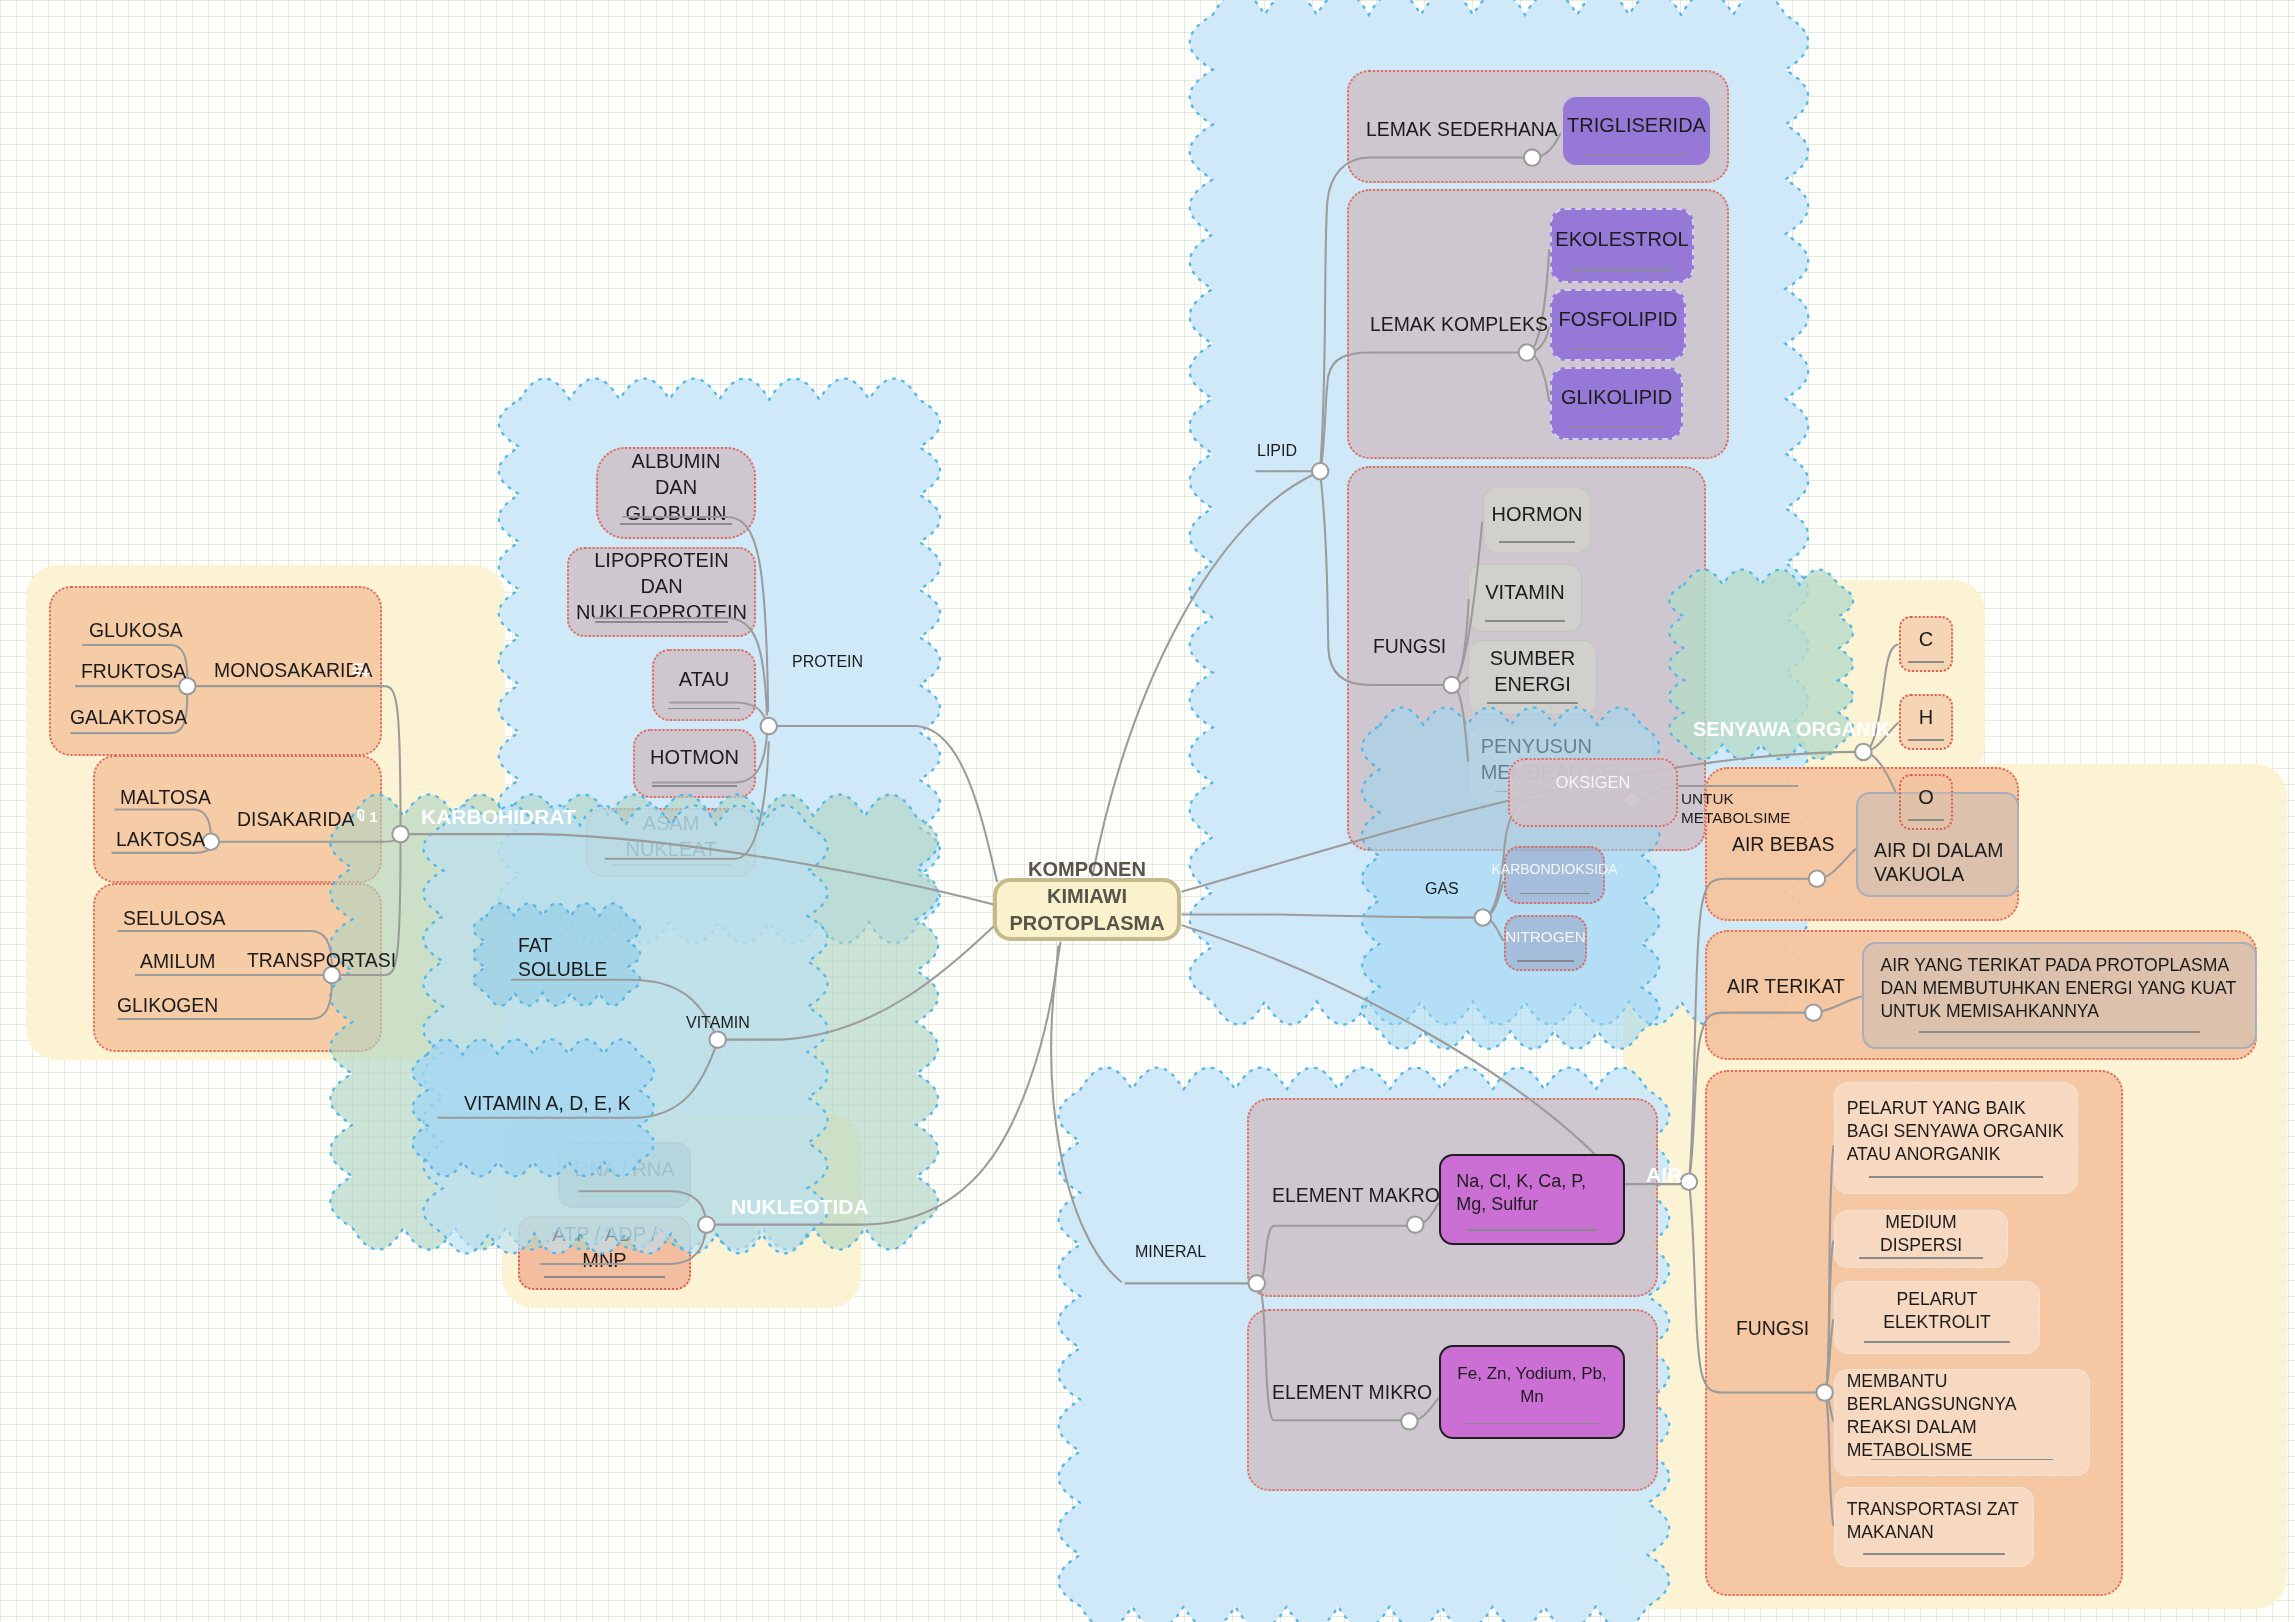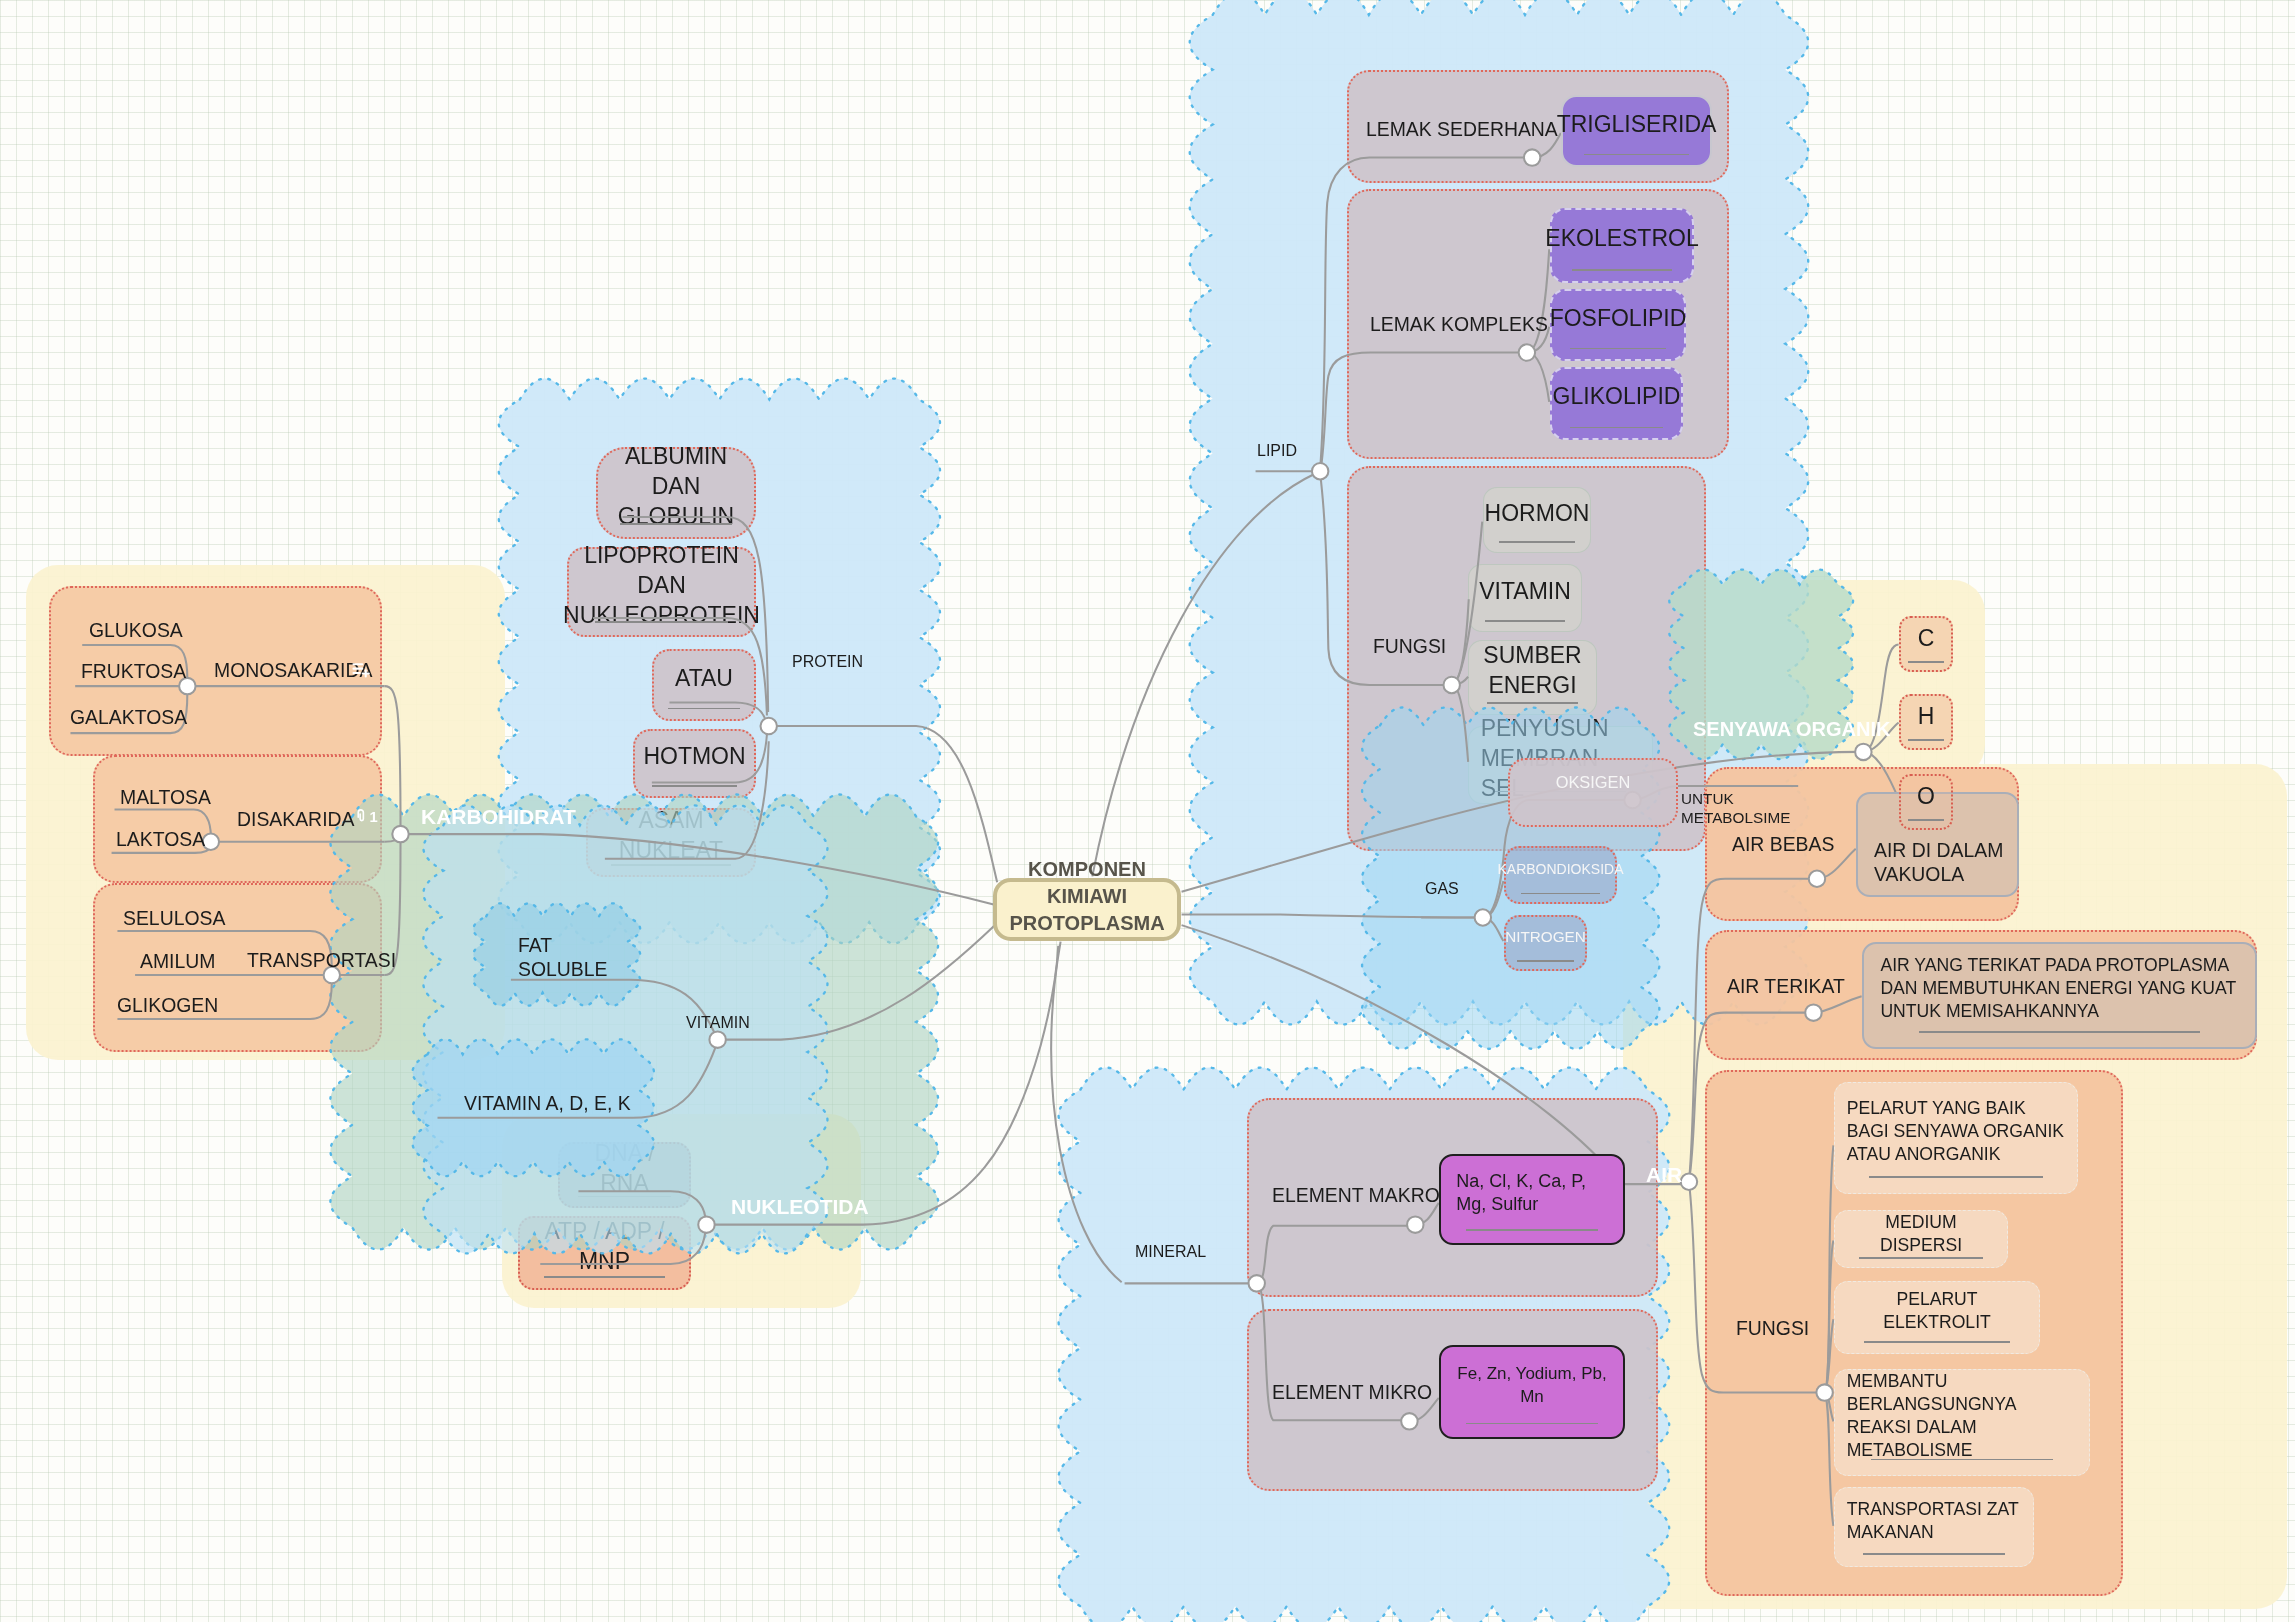--- a/index.html
+++ b/index.html
@@ -14,21 +14,21 @@
   }
   #stage{position:absolute;inset:0}
   .abs{position:absolute;box-sizing:border-box}
   svg.layer{position:absolute;left:0;top:0;pointer-events:none}
   .yellow{background:rgba(251,242,207,.92);border-radius:32px}
   .redbox{border:2.9px dotted #DF685B;border-radius:22px}
   .salmon{background:rgba(246,201,164,.95)}
   .mauve{background:rgba(205,196,203,.93)}
   .aircnt{background:rgba(244,196,159,.95)}
   .leaf{display:flex;align-items:center;justify-content:center;text-align:center;
-        font-size:23px;color:#1c1c1c;padding:4.7px 11.7px 17.6px;line-height:1.3}
+        font-size:20px;color:#1c1c1c;padding:4.7px 11.7px 17.6px;line-height:1.3}
   .leaf.left{justify-content:flex-start;text-align:left}
   .ul{position:absolute;left:14%;right:14%;bottom:14%;height:1.8px;background:#8a8a8a}
   .lbl{position:absolute;font-size:19.4px;color:#1c1c1c;white-space:nowrap;line-height:1.25}
   .lbl.wrap{white-space:normal}
   .bold{font-weight:normal;font-size:16px}
   .whitelbl{color:#fff;font-weight:bold;font-size:21px;white-space:nowrap;position:absolute}
   .purple{background:#9679D7;border:2.3px dashed #D6D0EE;border-radius:15.3px}
   .solidb{border:2.9px solid #C8C7CF}
   .magenta{background:#CC6FD5;border:2.9px solid #1f1f1f;border-radius:14px}
   .tan{background:#DCC2AD;border:2.3px solid #A9AEB8;border-radius:14px}
@@ -275,21 +275,21 @@
   </div>
   <div class="abs purple leaf" style="left:1550px;top:367px;width:133px;height:73px">
     <span>GLIKOLIPID</span>
       <div class="ul"></div>
   </div>
 
   <div class="abs redbox mauve leaf whitetext fs28" style="left:1508px;top:758px;width:170px;height:69px;border-radius:17.6px;padding-bottom:23.5px">
     <span>OKSIGEN</span>
   </div>
   <div class="lbl wrap fs26" style="left:1681px;top:789px;width:117px">UNTUK METABOLSIME</div>
-  <div class="abs redbox bluegray leaf whitetext fs24" style="left:1504px;top:846px;width:113px;height:58px;border-radius:15.3px;padding:2.3px 4.7px 14px">
+  <div class="abs redbox bluegray leaf whitetext fs24" style="left:1504px;top:846px;width:101px;height:58px;border-radius:15.3px;padding:2.3px 4.7px 14px">
     <span>KARBONDIOKSIDA</span>
       <div class="ul"></div>
   </div>
   <div class="abs redbox bluegray leaf whitetext fs26" style="left:1504px;top:915px;width:83px;height:56px;border-radius:15.3px;padding:2.3px 4.7px 14px">
     <span>NITROGEN</span>
       <div class="ul"></div>
   </div>
   <div class="lbl bold" style="left:1425px;top:879px">GAS</div>
 
   <div class="whitelbl" style="left:1693px;top:718px;font-size:20px">SENYAWA ORGANIK</div>

